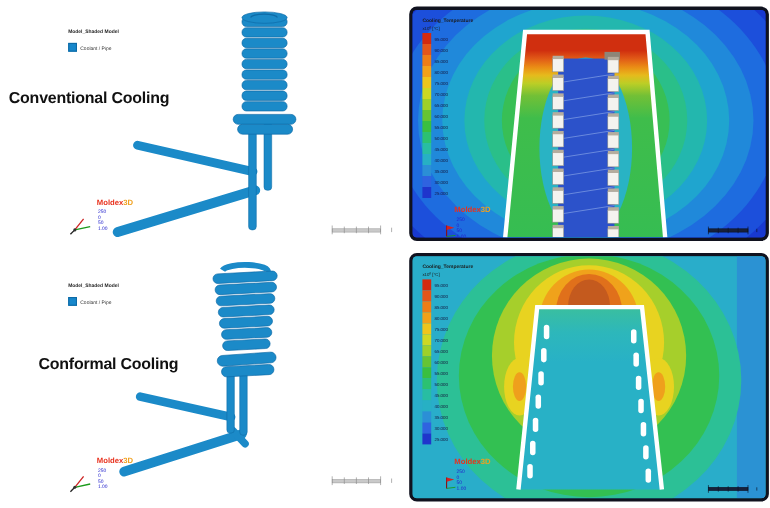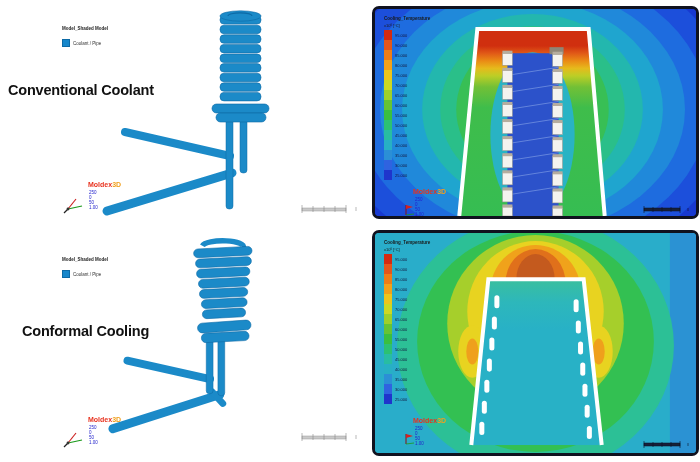--- a/index.html
+++ b/index.html
@@ -40,21 +40,21 @@
 <div class="stage">
 
   <section class="model-panel" style="top:0;">
     <div class="mini-legend">
       <div class="mini-legend-title">Model_Shaded Model</div>
       <div class="mini-legend-row">
         <span class="mini-swatch"></span>
         <span class="mini-legend-label">Coolant / Pipe</span>
       </div>
     </div>
-    <h2 class="panel-title">Conventional Coolant</h2>
+    <h2 class="panel-title">Conventional Cooling</h2>
 
     <svg class="model-svg" viewBox="0 0 310 220">
 
       <line x1="65" y1="127" x2="170" y2="151" stroke="#1b8ac8" stroke-width="8" stroke-linecap="round"></line>
       <line x1="47" y1="206" x2="172" y2="168" stroke="#1b8ac8" stroke-width="9" stroke-linecap="round"></line>
 
       <rect x="166" y="112" width="7" height="92" rx="3" fill="#1b8ac8" stroke="#0d6aa6" stroke-width="0.5"></rect>
       <rect x="180" y="106" width="7" height="62" rx="3" fill="#1b8ac8" stroke="#0d6aa6" stroke-width="0.5"></rect>
 
       <rect x="152" y="99" width="57" height="9" rx="4.5" fill="#1b8ac8" stroke="#0d6aa6" stroke-width="0.6"></rect>
@@ -104,21 +104,21 @@
   </section>
 
   <section class="model-panel" style="top:231px;">
     <div class="mini-legend">
       <div class="mini-legend-title">Model_Shaded Model</div>
       <div class="mini-legend-row">
         <span class="mini-swatch"></span>
         <span class="mini-legend-label">Coolant / Pipe</span>
       </div>
     </div>
-    <h2 class="panel-title" style="top:92px;left:22px;">Conformal Cooling</h2>
+    <h2 class="panel-title" style="top:92px;left:35px;">Conformal Cooling</h2>
 
     <svg class="model-svg" style="top:5px;" viewBox="0 0 310 226">
 
       <line x1="65" y1="128" x2="150" y2="147" stroke="#1b8ac8" stroke-width="8" stroke-linecap="round"></line>
       <line x1="50" y1="198" x2="160" y2="163" stroke="#1b8ac8" stroke-width="9" stroke-linecap="round"></line>
       <line x1="152" y1="160" x2="163" y2="172" stroke="#1b8ac8" stroke-width="7" stroke-linecap="round"></line>
 
       <rect x="146" y="104" width="7" height="58" rx="3" fill="#1b8ac8" stroke="#0d6aa6" stroke-width="0.5"></rect>
       <rect x="158" y="100" width="7" height="64" rx="3" fill="#1b8ac8" stroke="#0d6aa6" stroke-width="0.5"></rect>
 

